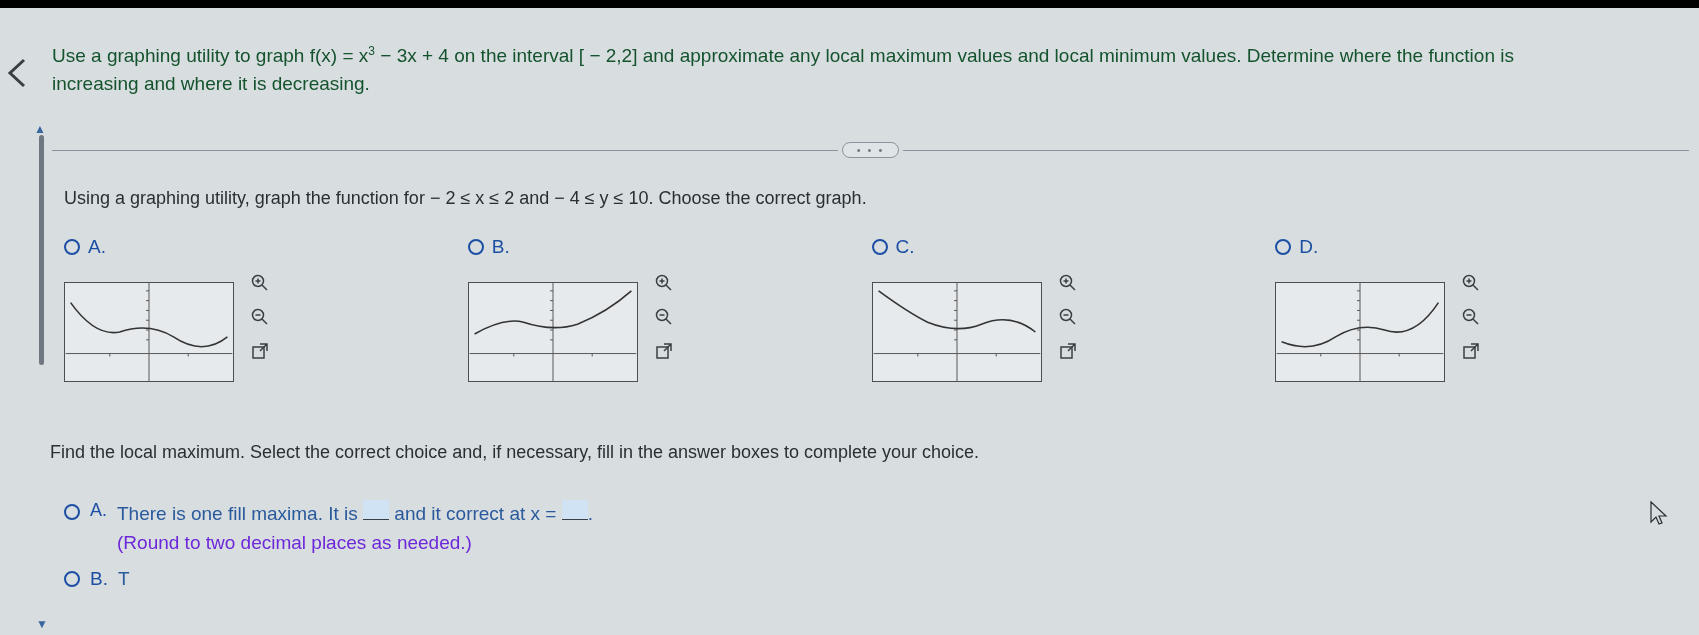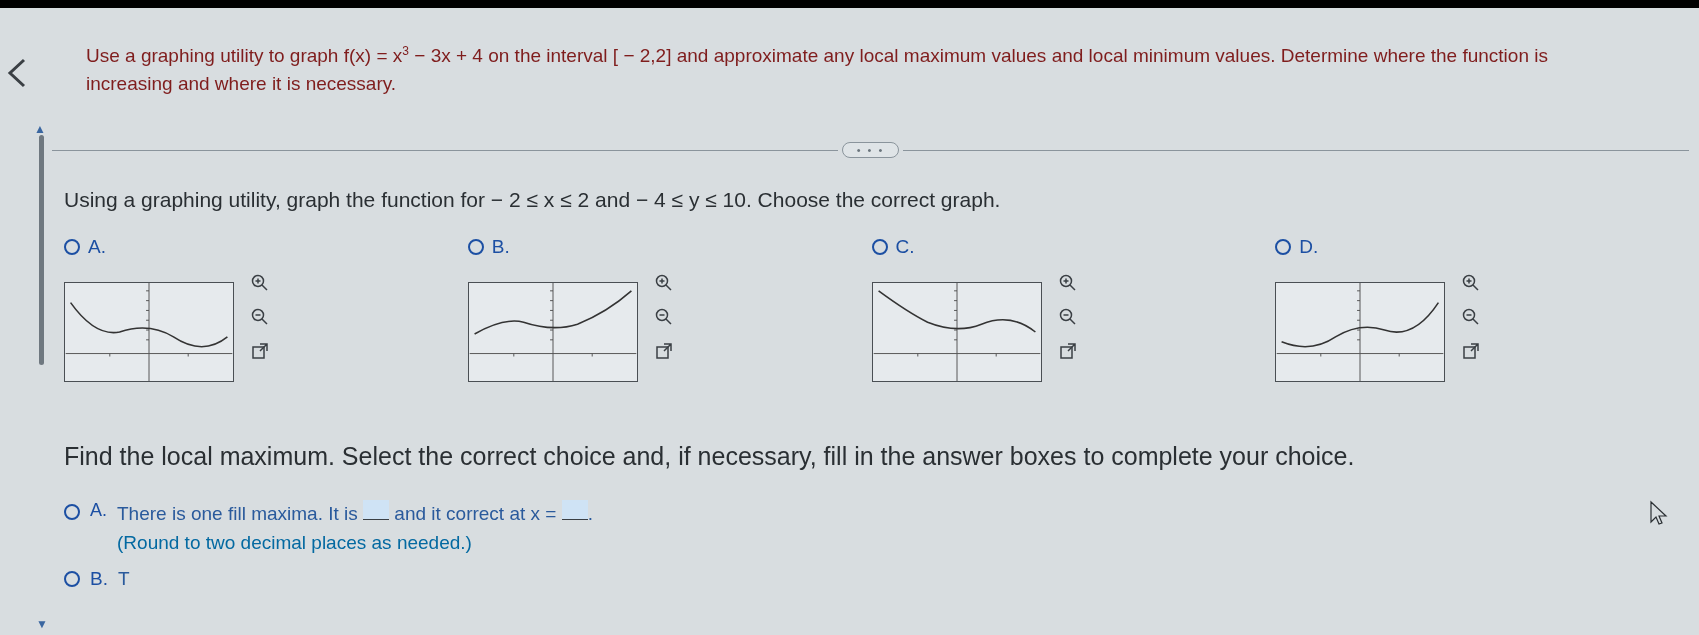--- a/index.html
+++ b/index.html
@@ -28,23 +28,22 @@
     line-height: 1;
   }
   .main {
     position: absolute;
     left: 52px;
     top: 42px;
     right: 4px;
   }
   .question-text {
     font-size: 19px;
-    color: #7f1d1d;
+    color: #14532d;
     line-height: 1.45;
-    margin-left: 34px;
   }
   .sup { font-size: 12px; vertical-align: super; }
   .scrollhint {
     position: absolute;
     left: 34px;
     top: 122px;
     width: 14px;
     height: 14px;
     color: #3a66a0;
     font-size: 12px;
@@ -77,21 +76,21 @@
     font-size: 11px;
     letter-spacing: 2px;
     color: #6b757d;
     background: #dfe4e7;
     margin: 0 4px;
   }
   .sub-instr {
     position: absolute;
     left: 64px;
     top: 188px;
-    font-size: 21px;
+    font-size: 18px;
   }
   .options-row {
     position: absolute;
     left: 64px;
     top: 236px;
     right: 20px;
     display: flex;
     gap: 0;
   }
   .opt {
@@ -135,42 +134,42 @@
     height: 22px;
     display: flex;
     align-items: center;
     justify-content: center;
     font-size: 16px;
     color: #3a3f44;
     cursor: pointer;
   }
   .q3 {
     position: absolute;
-    left: 64px;
+    left: 50px;
     top: 442px;
-    font-size: 25px;
+    font-size: 18px;
   }
   .choice-row {
     position: absolute;
     left: 64px;
     top: 500px;
     display: flex;
     align-items: flex-start;
     gap: 10px;
   }
   .choice-body { font-size: 19px; color: #2a5a9c; line-height: 1.5; }
   .blank {
     display: inline-block;
     min-width: 26px;
     border-bottom: 1px solid #3a3f44;
     background: #cfe3f5;
     height: 20px;
     vertical-align: baseline;
   }
-  .hint { color: #0369a1; }
+  .hint { color: #6d28d9; }
   .choice-b {
     position: absolute;
     left: 64px;
     top: 568px;
     display: flex;
     align-items: center;
     gap: 10px;
     font-size: 19px;
     color: #2a5a9c;
   }
@@ -196,21 +195,21 @@
 
 <div class="back-btn">
   <svg width="26" height="30" viewBox="0 0 26 30">
       <path d="M18 2 L4 15 L18 28" stroke="#3a3f44" stroke-width="3" fill="none"></path>
     </svg>
 </div>
 
 <div class="main">
   <p class="question-text">
     <span>Use a graphing utility to graph f(x) = x</span><span class="sup">3</span><span> − 3x + 4 on the interval [ − 2,2] and approximate any local maximum values and local minimum values. Determine where the function is</span><br>
-    <span>increasing and where it is necessary.</span>
+    <span>increasing and where it is decreasing.</span>
   </p>
 </div>
 
 <div class="scrollhint">▲</div>
 <div class="scroll-track"></div>
 
 <div class="divider-row">
   <div class="divider-line"></div>
   <div class="more-pill">• • •</div>
   <div class="divider-line"></div>

